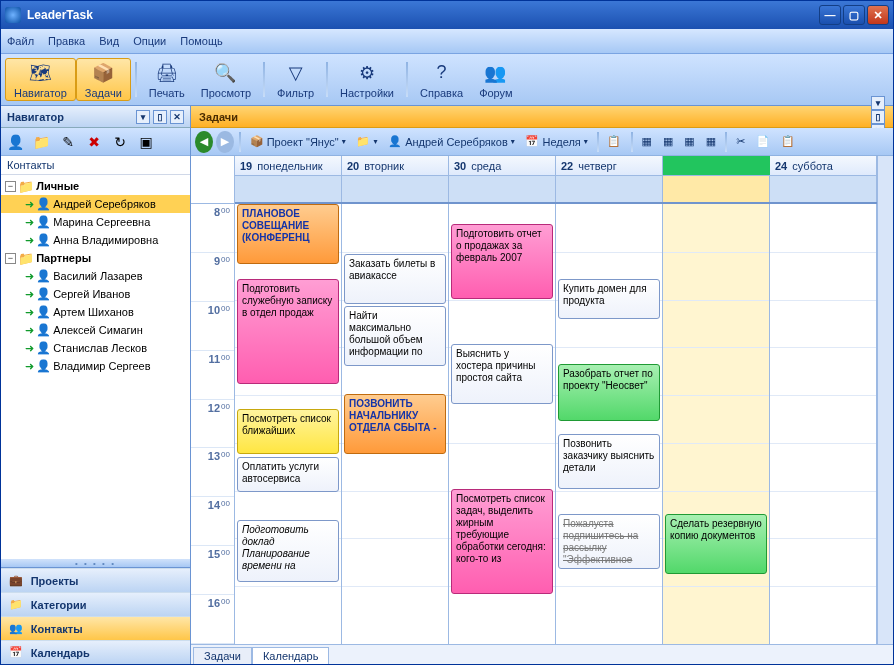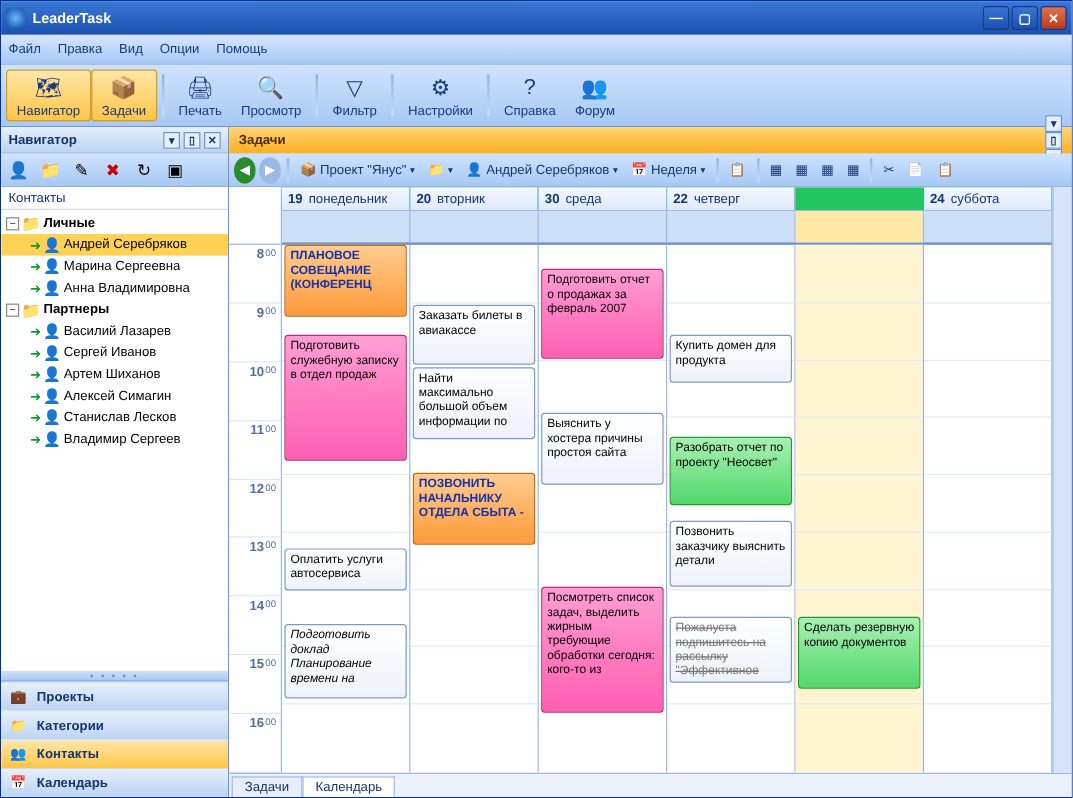--- a/index.html
+++ b/index.html
@@ -344,20 +344,21 @@
                 <div class="hrline" style="top: 47.7778px;"></div>
                 <div class="hrline" style="top: 95.5556px;"></div>
                 <div class="hrline" style="top: 143.333px;"></div>
                 <div class="hrline" style="top: 191.111px;"></div>
                 <div class="hrline" style="top: 238.889px;"></div>
                 <div class="hrline" style="top: 286.667px;"></div>
                 <div class="hrline" style="top: 334.444px;"></div>
                 <div class="hrline" style="top: 382.222px;"></div>
                 <div class="ev orange bold" style="top: 0px; height: 60px;">ПЛАНОВОЕ СОВЕЩАНИЕ (КОНФЕРЕНЦ</div>
                 <div class="ev pink" style="top: 75px; height: 105px;">Подготовить служебную записку в отдел продаж</div>
+                <div class="ev yellow" style="top: 205px; height: 45px;">Посмотреть список ближайших</div>
                 <div class="ev white" style="top: 253px; height: 35px;">Оплатить услуги автосервиса</div>
                 <div class="ev white" style="top: 316px; height: 62px; font-style: italic;">Подготовить доклад Планирование времени на</div>
               </div>
               <div class="daycol">
                 <div class="hrline" style="top: 47.7778px;"></div>
                 <div class="hrline" style="top: 95.5556px;"></div>
                 <div class="hrline" style="top: 143.333px;"></div>
                 <div class="hrline" style="top: 191.111px;"></div>
                 <div class="hrline" style="top: 238.889px;"></div>
                 <div class="hrline" style="top: 286.667px;"></div>

